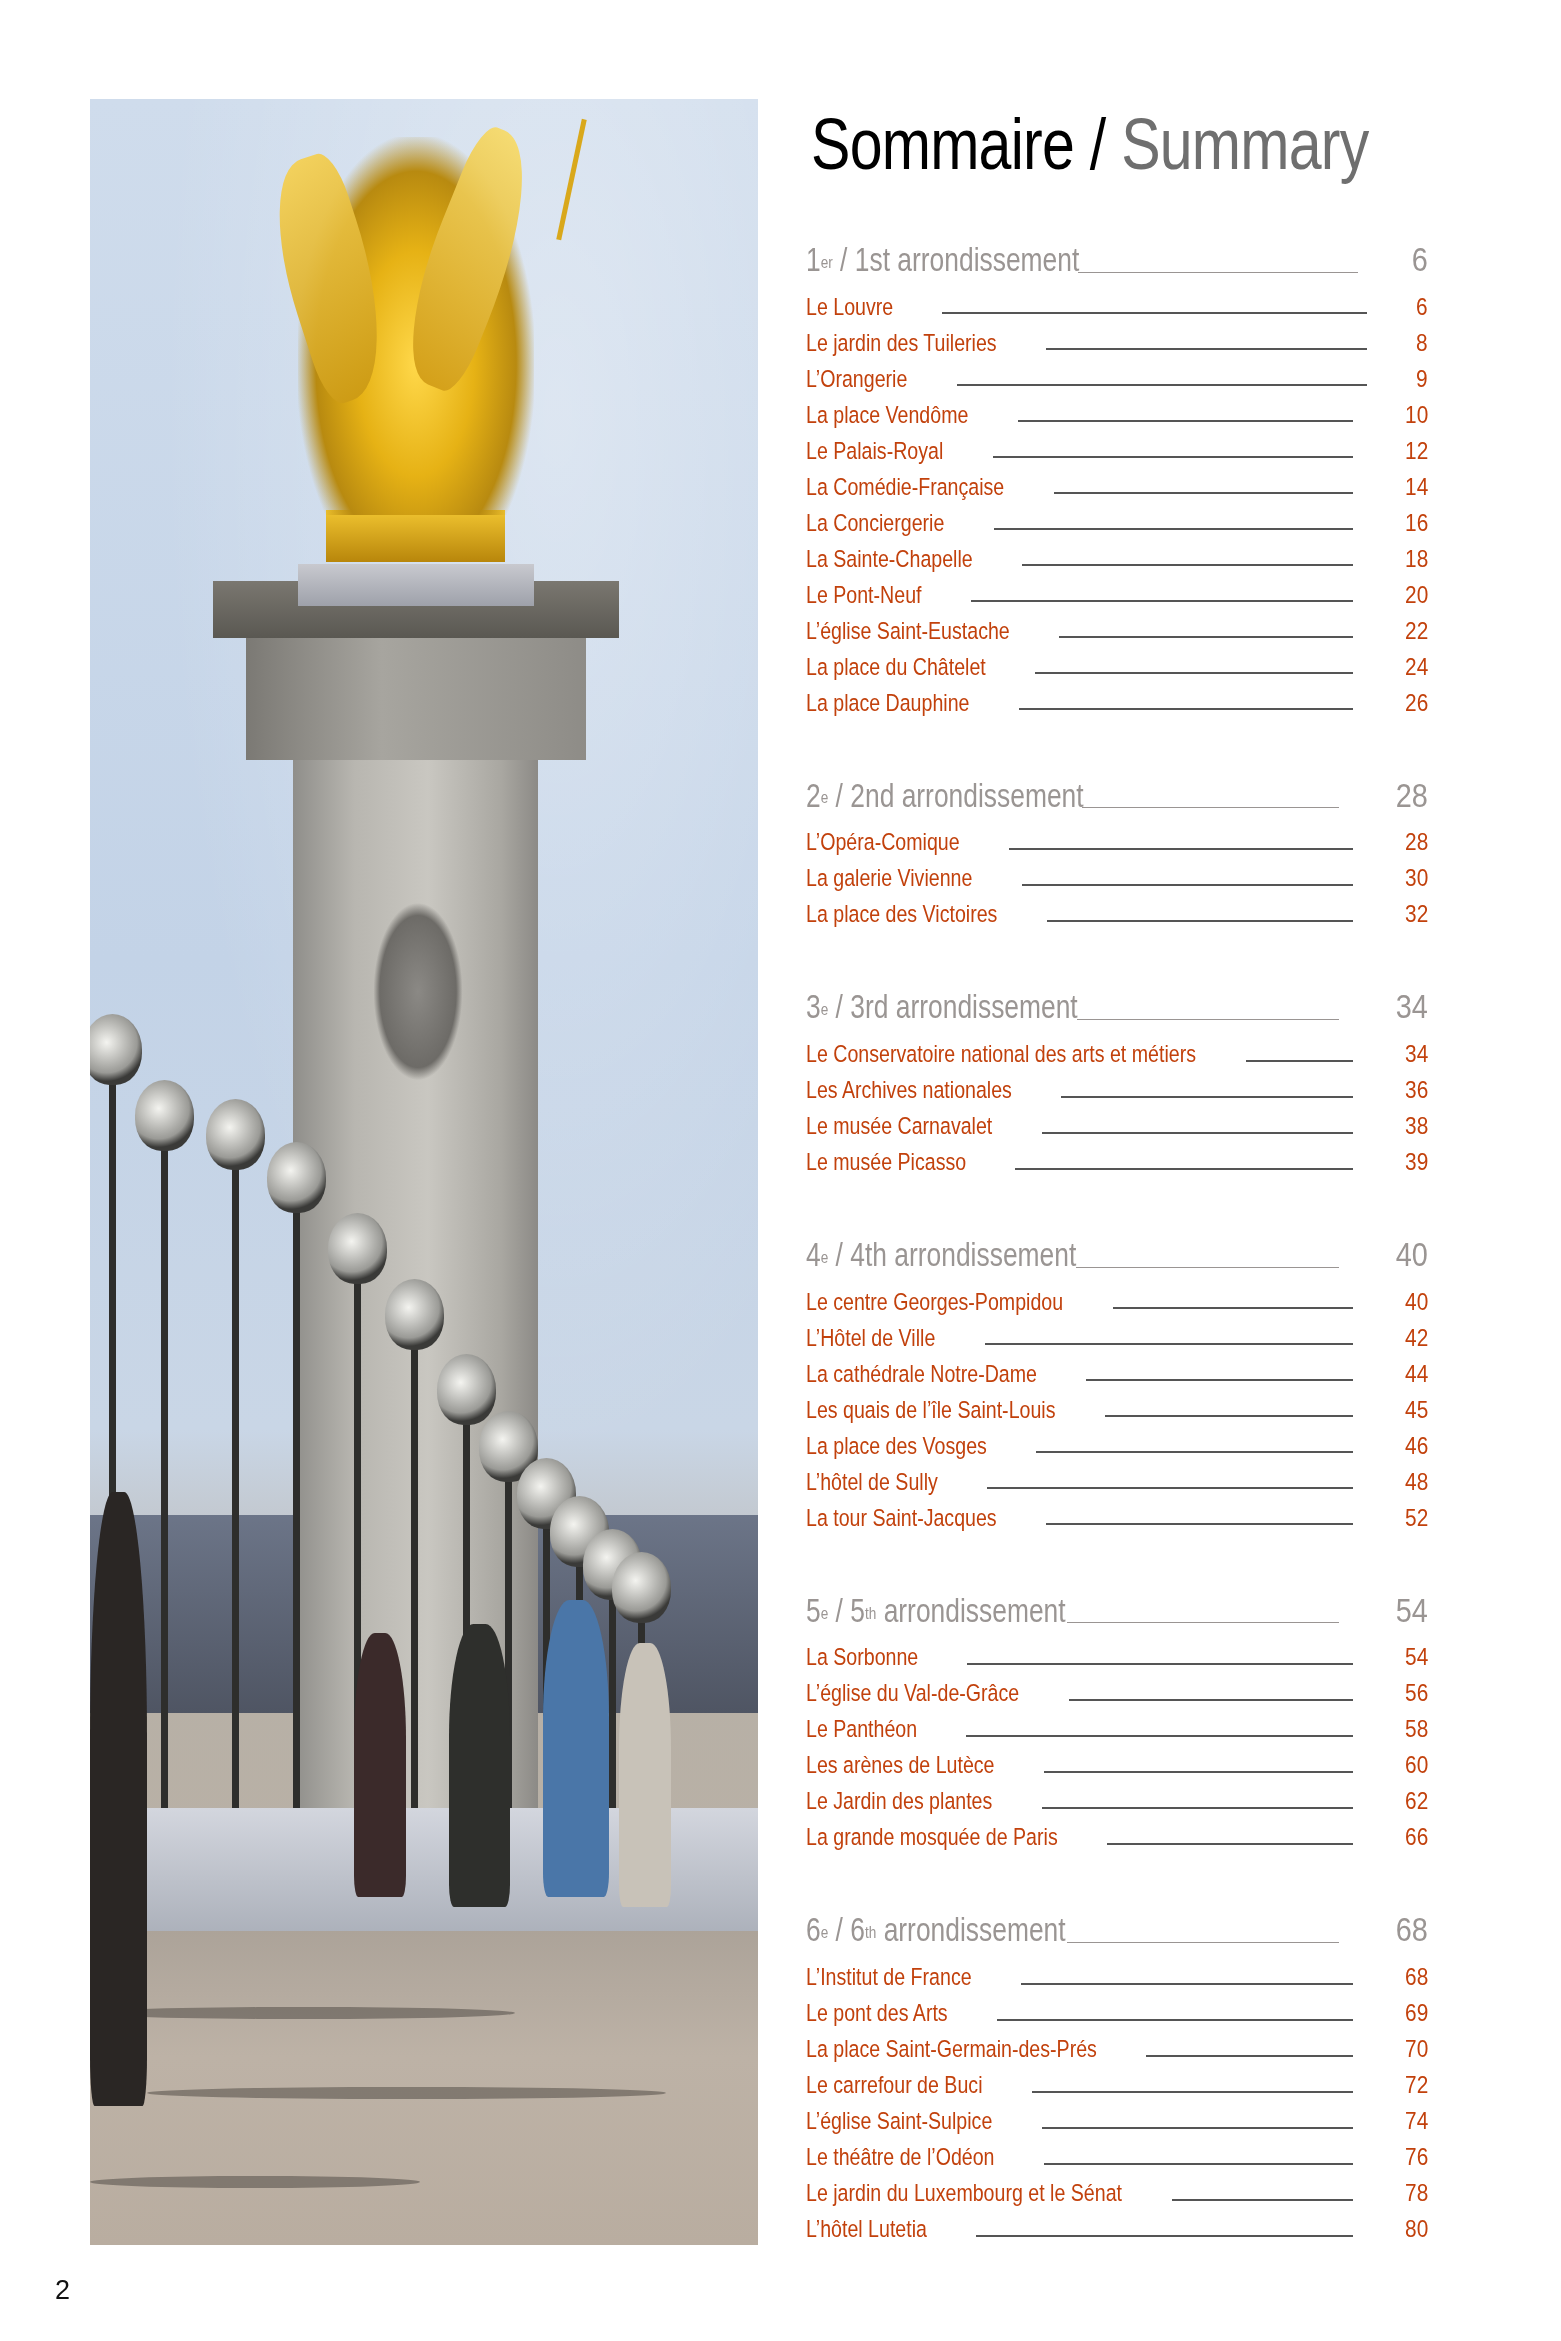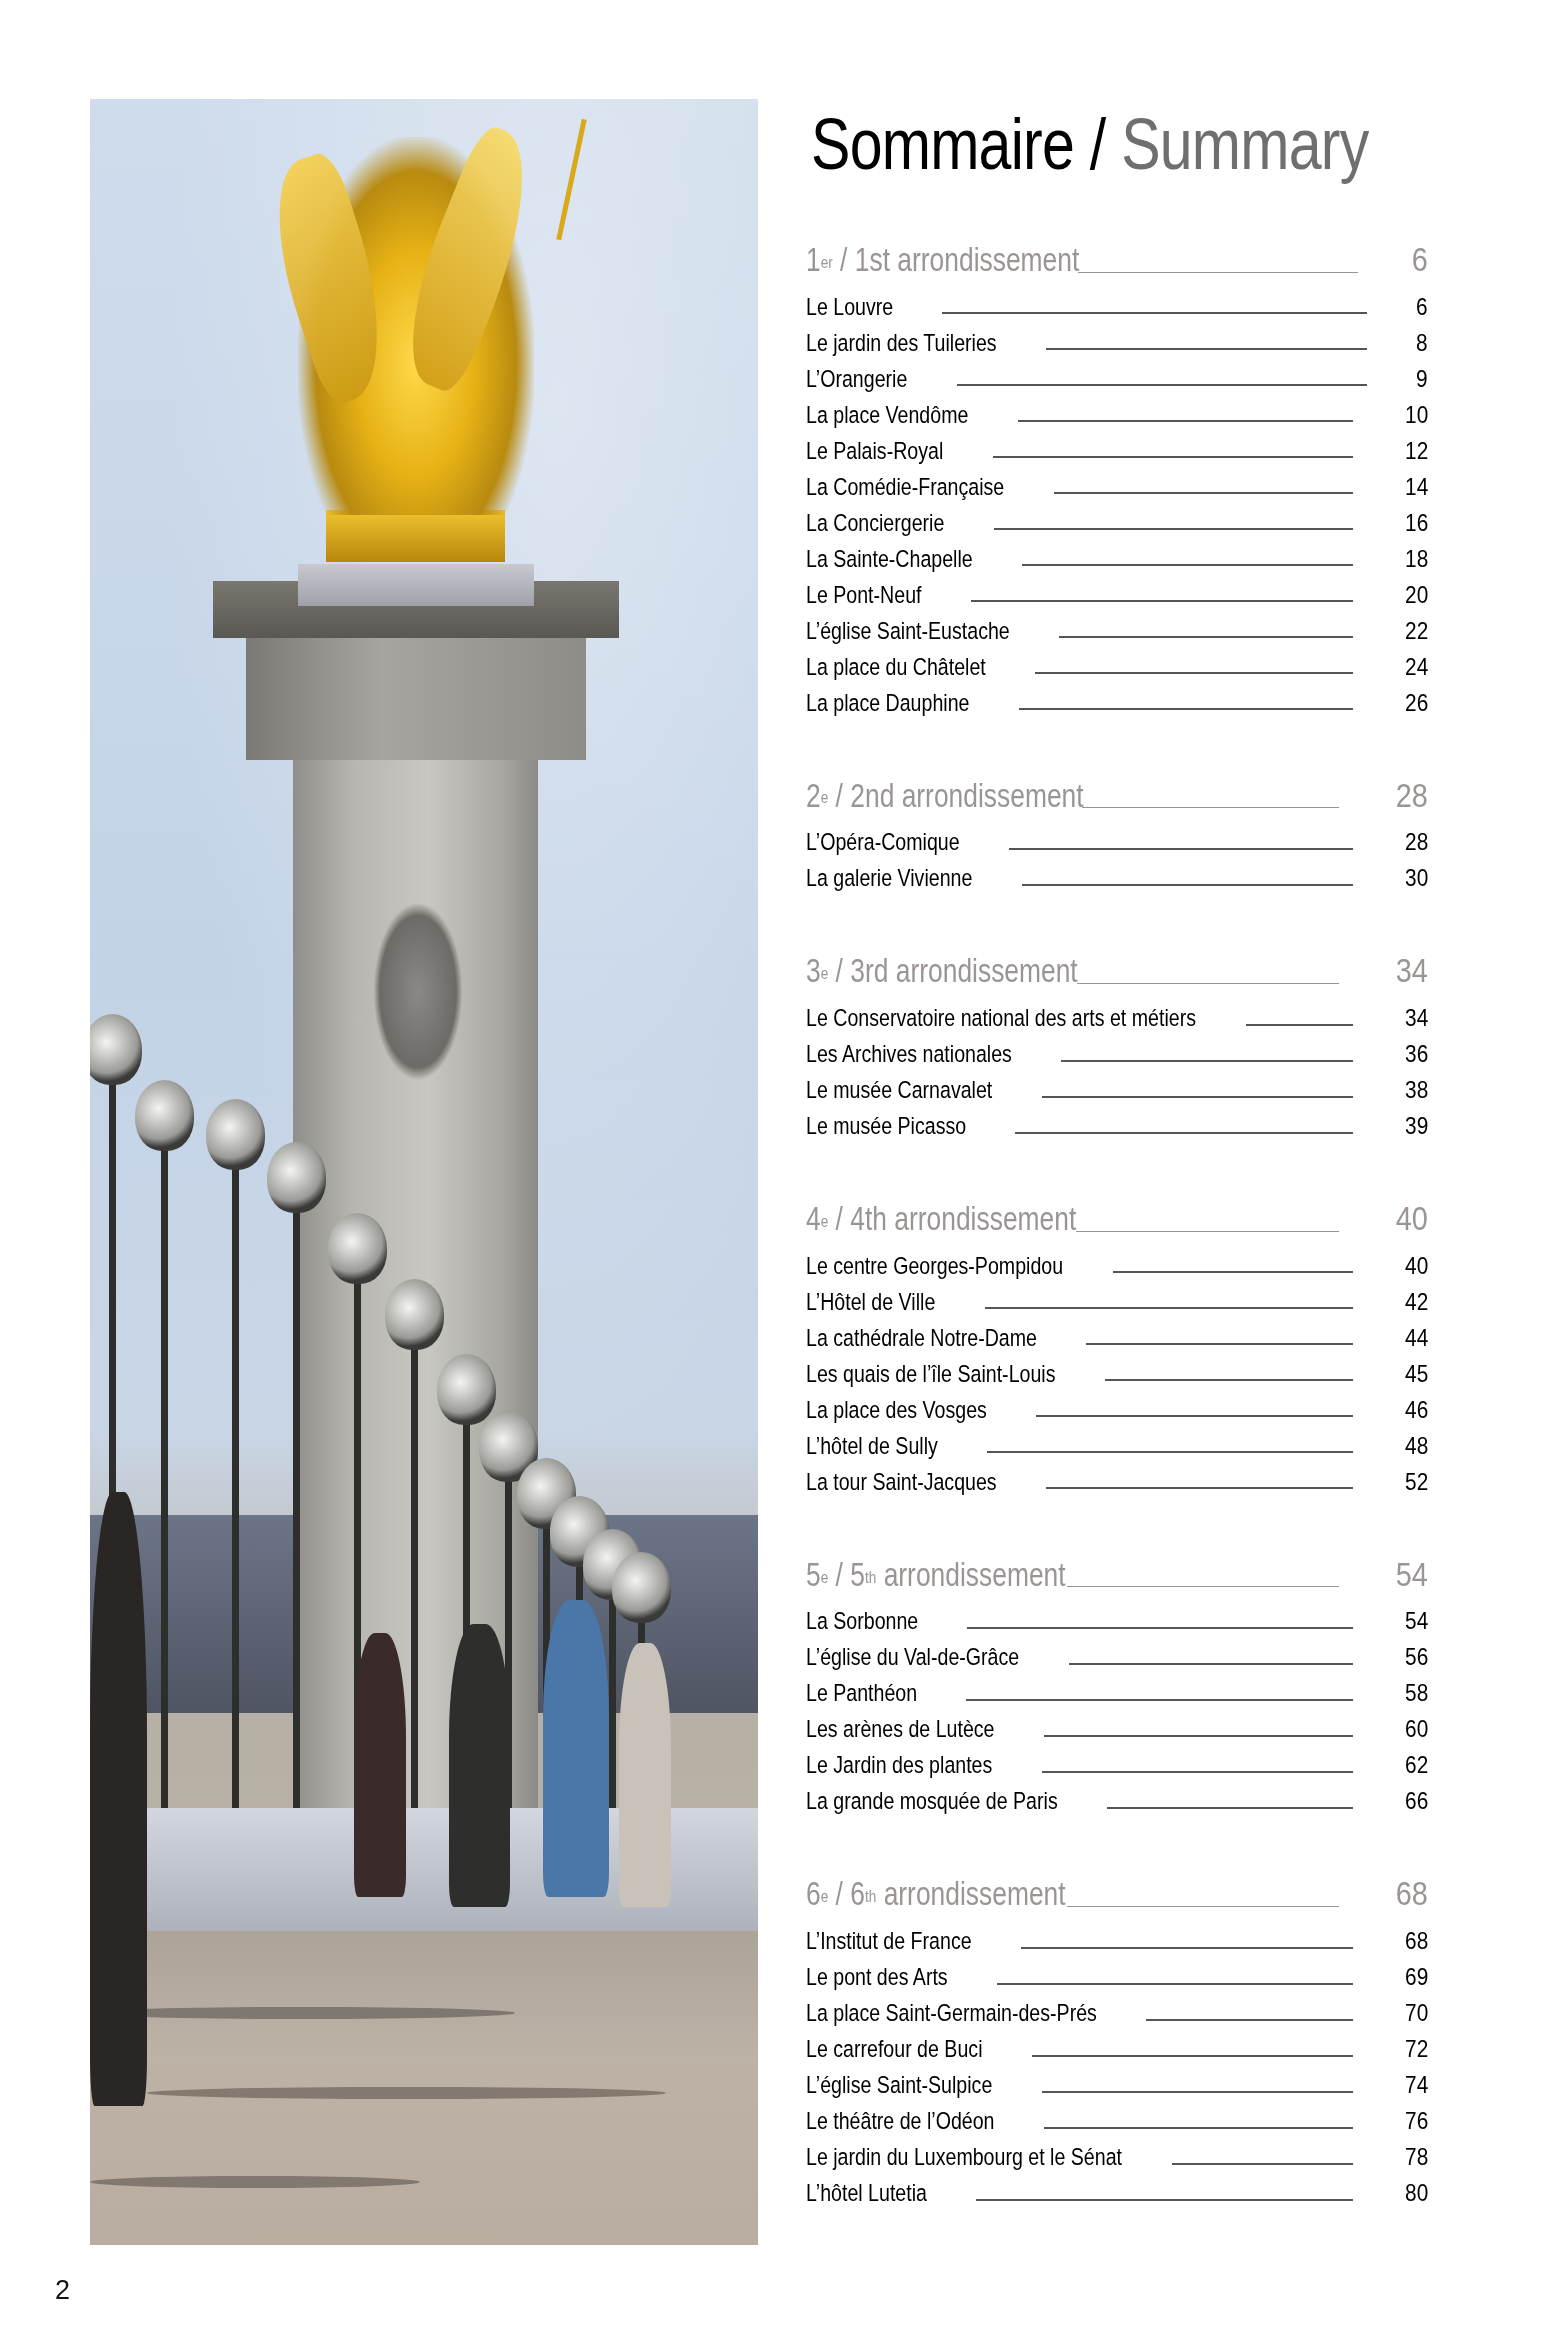--- a/index.html
+++ b/index.html
@@ -57,21 +57,21 @@
 
   
   .toc { position:absolute; left:806px; top:236px; width:622px; }
   .section { margin-bottom:52px; }
   .row { display:flex; align-items:flex-end; white-space:nowrap;gap:41px; }
   .sec-head { height:47px; color:#9a9593; font-size:33px; line-height:47px; margin-bottom:4.7px; }
   .sec-head .txt { transform:scaleX(.82); transform-origin:left bottom; display:inline-block; }
   .sec-head .leader { border-bottom:1.9px solid #9a9593; margin:0 10.4px 10.4px 6.6px; }
   .sec-head .pg { font-size:34px; }
   .sec-head sup { font-size:17px; vertical-align:top; position:relative; top:2.8px; }
-  .item { height:36px; color:#000000; font-size:24.5px; line-height:35px; }
+  .item { height:36px; color:#c2410c; font-size:24.5px; line-height:35px; }
   .item .txt { display:inline-block; }
   .item .leader { border-bottom:2.4px solid #555555; margin:0 6.6px 9.4px 7.6px; }
   .leader { flex:1 1 auto; min-width:19px; }
   .pg { flex:0 0 auto; text-align:right; }
 
   
   .folio { position:absolute; left:55px; top:2275px; font-size:27px; color:#111; }
 </style>
 </head>
 <body>
@@ -197,20 +197,25 @@
       <div class="row item">
         <span class="txt" style="display: inline-block; width: 154px; transform: scaleX(0.8); transform-origin: left bottom;">L’Opéra-Comique</span>
         <span class="leader"></span>
         <span class="pg" style="display: inline-block; transform: scaleX(0.85); transform-origin: right bottom;">28</span>
       </div>
       <div class="row item">
         <span class="txt" style="display: inline-block; width: 167px; transform: scaleX(0.8); transform-origin: left bottom;">La galerie Vivienne</span>
         <span class="leader"></span>
         <span class="pg" style="display: inline-block; transform: scaleX(0.85); transform-origin: right bottom;">30</span>
       </div>
+      <div class="row item">
+        <span class="txt" style="display: inline-block; width: 192px; transform: scaleX(0.8); transform-origin: left bottom;">La place des Victoires</span>
+        <span class="leader"></span>
+        <span class="pg" style="display: inline-block; transform: scaleX(0.85); transform-origin: right bottom;">32</span>
+      </div>
     </div>
     <div class="section">
       <div class="row sec-head">
         <span class="txt" style="transform: scaleX(0.8); width: 223px;"><span>3</span><sup>e</sup><span> / 3rd arrondissement</span></span>
         <span class="leader"></span>
         <span class="pg" style="display: inline-block; transform: scaleX(0.85); transform-origin: right bottom;">34</span>
       </div>
       <div class="row item">
         <span class="txt" style="display: inline-block; width: 391px; transform: scaleX(0.8); transform-origin: left bottom;">Le Conservatoire national des arts et métiers</span>
         <span class="leader"></span>

